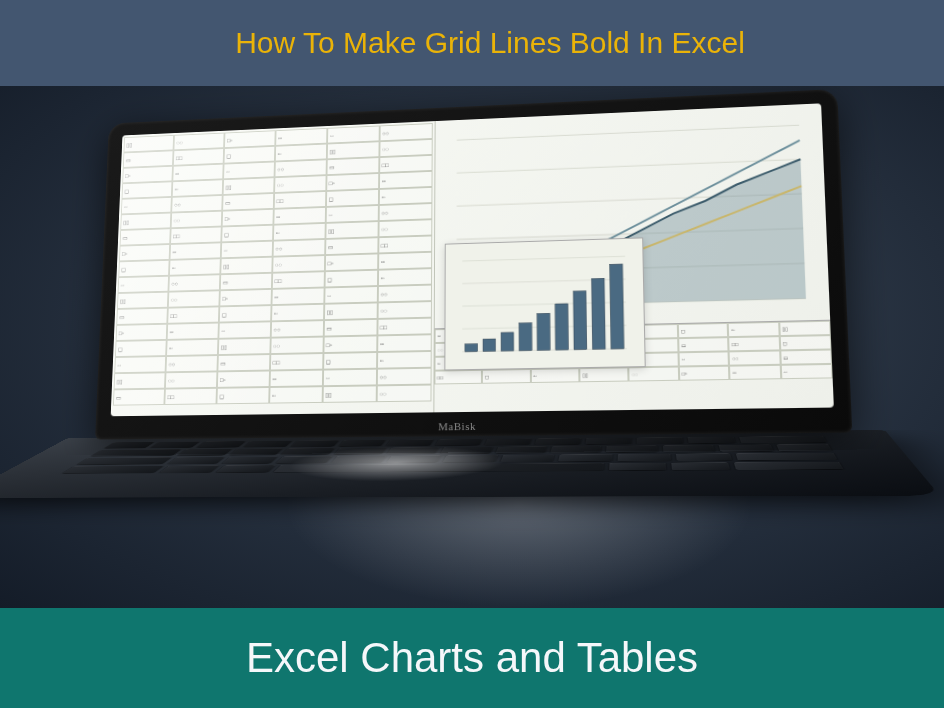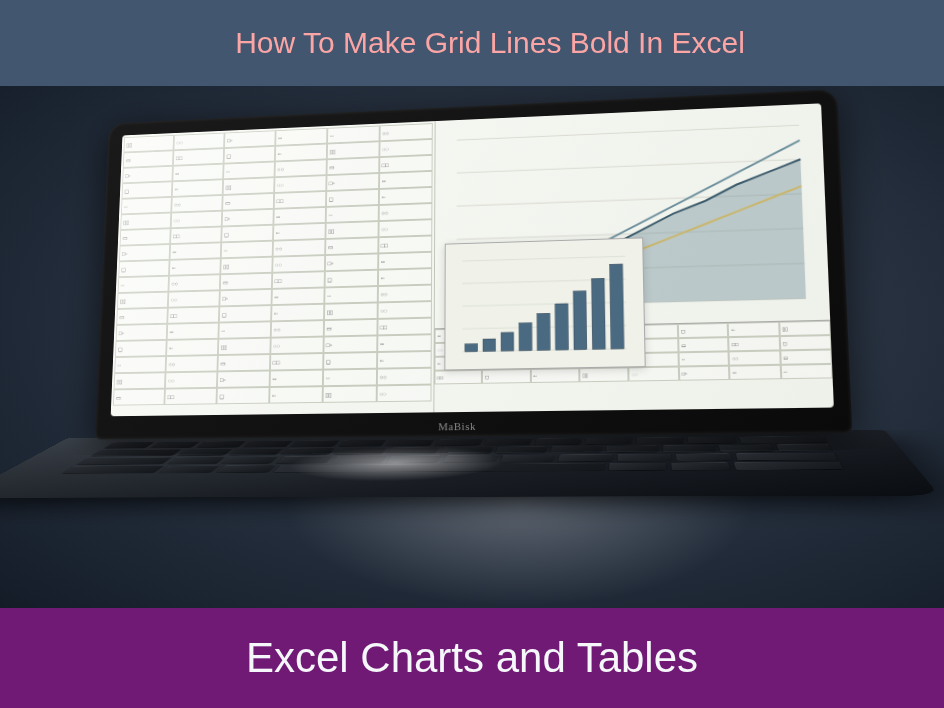--- a/index.html
+++ b/index.html
@@ -15,31 +15,31 @@
     width: 100%;
     height: 86px;
     background: #435670;
     display: flex;
     align-items: center;
     justify-content: center;
     position: relative;
     z-index: 10;
   }
   .top-banner-text {
-    color: #fca5a5;
+    color: #eab308;
     font-size: 30px;
     font-weight: 400;
     margin-left: 36px;
   }
   .bottom-banner {
     position: absolute;
     bottom: 0;
     width: 100%;
     height: 100px;
-    background: #701a75;
+    background: #0f766e;
     display: flex;
     align-items: center;
     justify-content: center;
     z-index: 10;
   }
   .bottom-banner-text {
     color: #f5f7fa;
     font-size: 42px;
     font-weight: 400;
   }

